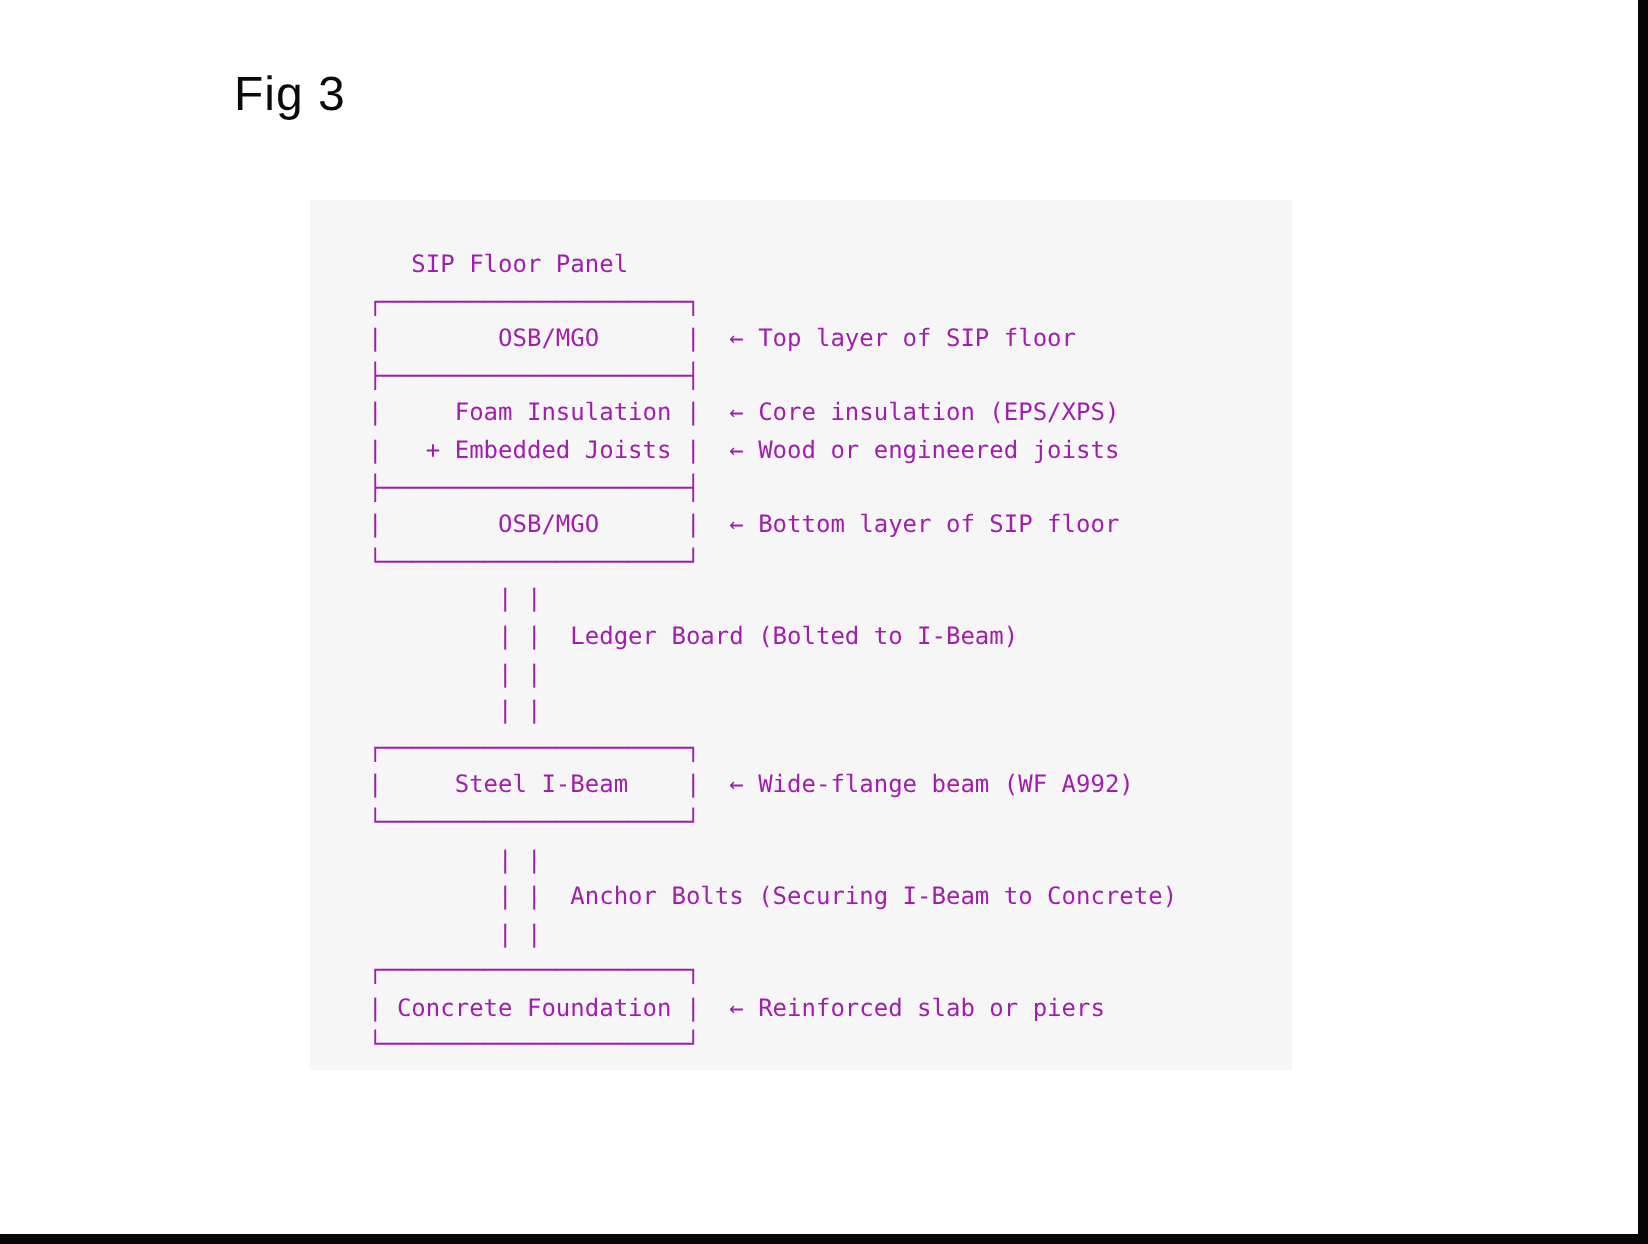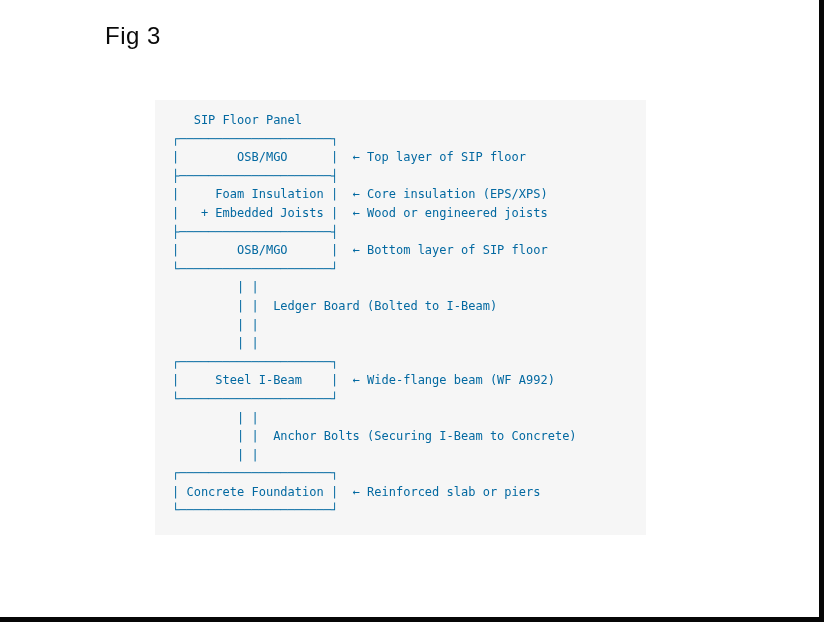--- a/index.html
+++ b/index.html
@@ -15,43 +15,43 @@
     border-right: 5px solid #060606;
     border-bottom: 5px solid #060606;
     box-sizing: border-box;
     overflow: hidden;
     font-family: "Liberation Sans", sans-serif;
   }
   .fig-label {
     position: absolute;
     left: 105px;
     top: 22px;
-    margin: 0;
+    margin: 12px;
     font-size: 24px;
     font-weight: 500;
     color: #0a0a0a;
     font-family: "Liberation Sans", sans-serif;
     letter-spacing: 0.5px;
   }
   .code-panel {
     position: absolute;
     left: 155px;
     top: 100px;
     width: 491px;
     height: 435px;
     background: #f6f6f6;
     box-sizing: border-box;
   }
   .ascii {
-    margin: 0;
+    margin: 12px;
     padding: 11px 0 0 17px;
     font-family: "DejaVu Sans Mono", monospace;
     font-size: 12px;
     line-height: 18.6px;
-    color: #0369a1;
+    color: #a21caf;
     white-space: pre;
   }
 </style>
 </head>
 <body>
 
 <div class="screen">
   <h1 class="fig-label">Fig 3</h1>
 
   <div class="code-panel">

